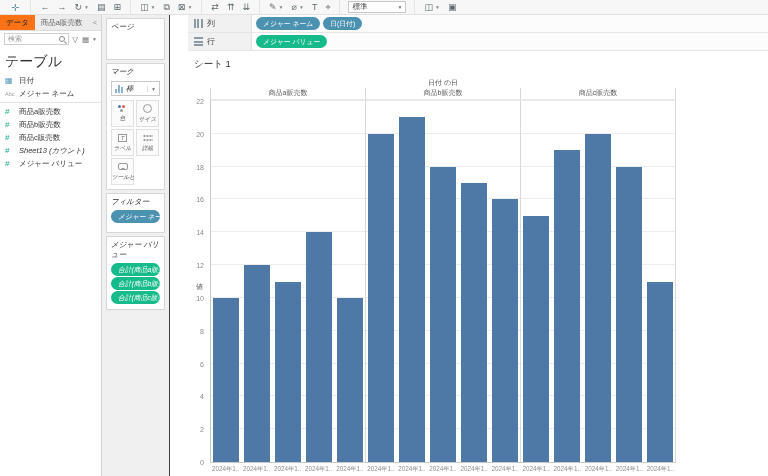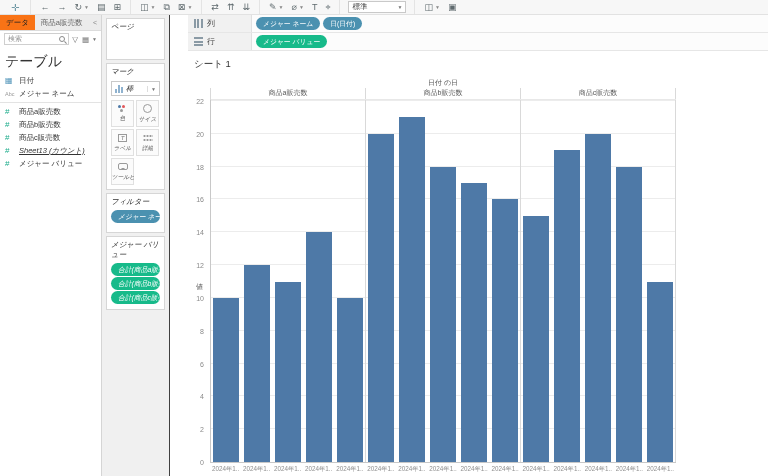--- a/index.html
+++ b/index.html
@@ -41,21 +41,21 @@
   .mag-icon::after { content:""; position:absolute; width:3px; height:1px; background:#8a8a8a;
                      transform:rotate(45deg); left:4px; top:5px; }
   .mini-icon { font-size:7.5px; color:#777; padding:0 1px; }
   .mini-caret { font-size:5px; color:#777; }
   .section-title { font-size:14px; color:#333; padding:6px 5px 3px 5px;font-family:Liberation Mono, monospace; }
   .field-row { display:flex; align-items:center; height:13px; padding:0 5px; font-size:7.5px; color:#333; white-space:nowrap; }
   .field-row .ficon { width:14px; flex:0 0 14px; font-size:7px; }
   .ficon.cal { color:#4f93b8; font-size:8px; }
   .ficon.abc { color:#9a9a9a; font-size:5.5px; }
   .ficon.hash { color:#1aab8a; font-size:8px; }
-  .field-row.italic .fname { font-style:italic;text-decoration:underline; }
+  .field-row.italic .fname { font-style:italic; }
   .field-divider { height:1px; background:#e3e3e3; margin:2px 0; }
 
   
   .middle { position:absolute; left:102px; top:15px; width:68px; height:461px;
             background:#f0f0f0; border-right:1px solid #404040;font-style:italic; }
   .card { background:#fff; border:1px solid #d6d6d6; margin:3px 4px; }
   .card-title { font-size:7.5px; color:#333; padding:3px 4px 2px 4px; }
   .card-pages { height:42px; }
   .card-filters { min-height:40px; padding-bottom:4px; }
   .pill { display:flex; align-items:center; height:13px; border-radius:7px;

